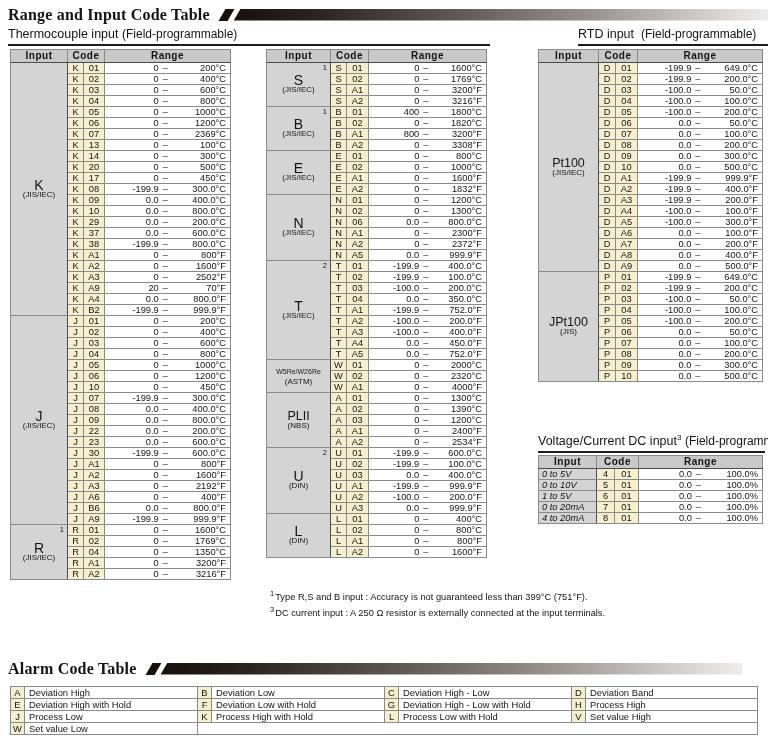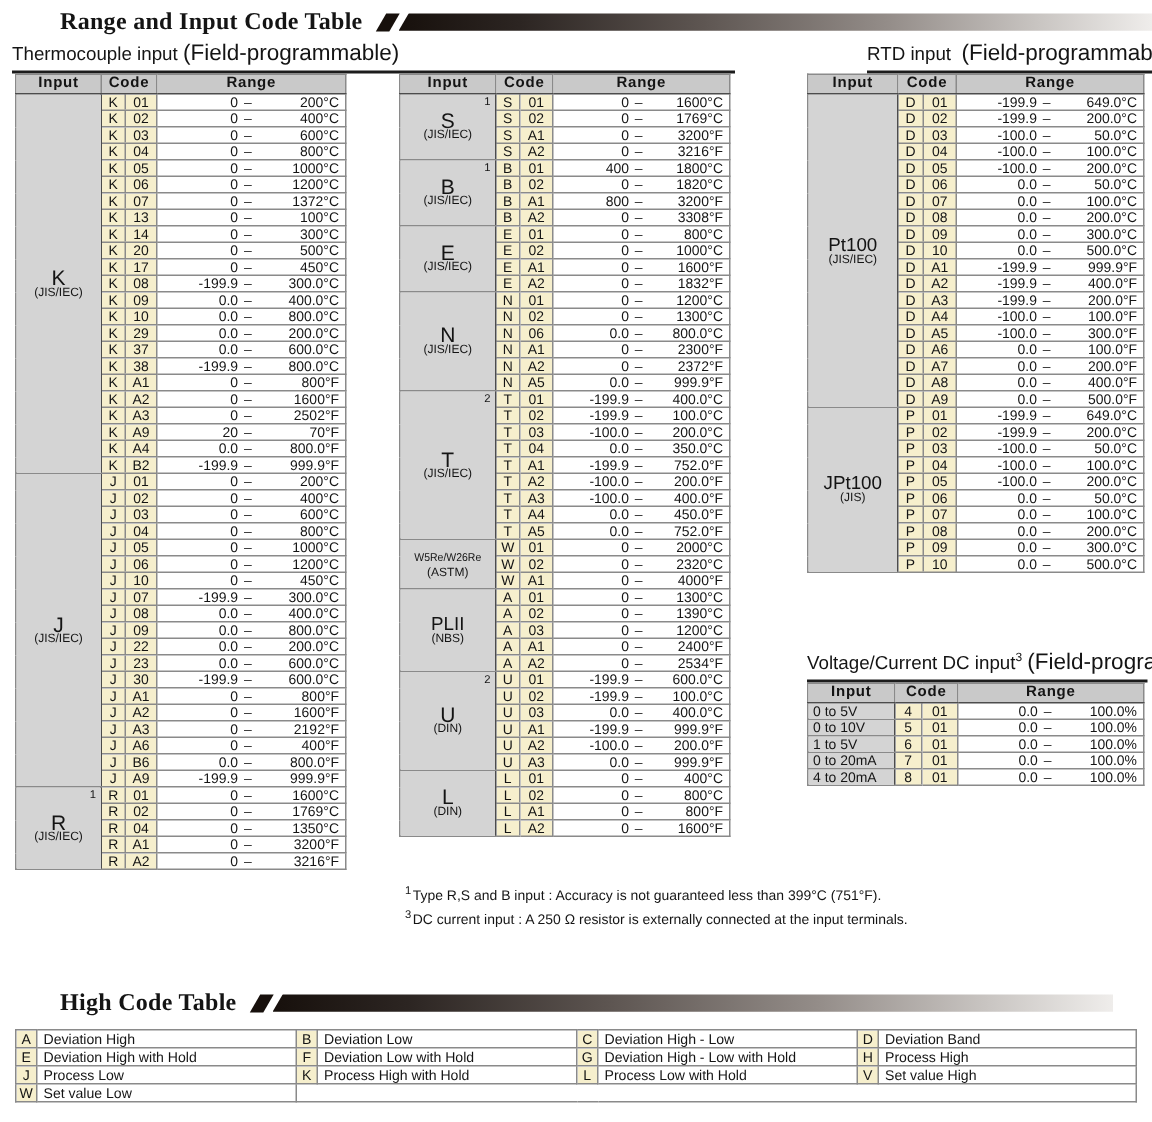--- a/index.html
+++ b/index.html
@@ -14,55 +14,55 @@
   html,body{margin:0;padding:0;}
   body{
     width:768px;height:748px;position:relative;background:#ffffff;
     font-family:"Liberation Sans",sans-serif;color:var(--ink);
     overflow:hidden;
   }
   
   .hdr-row{position:absolute;display:flex;align-items:center;height:19px;}
   .hdr-title{
     font-family:"Liberation Serif",serif;font-weight:bold;font-size:16px;
-    white-space:nowrap;letter-spacing:.2px;margin-left:32px;
+    white-space:nowrap;letter-spacing:.2px;
   }
   .hdr-chip{width:9px;height:12px;background:#17100c;transform:skewX(-30deg);margin-left:12px;flex:none;}
   .hdr-bar{
     height:12px;flex:1;margin-left:3px;
     background:linear-gradient(90deg,#17100c 0%,#2c2522 16%,#5d5551 40%,#948d89 65%,#c9c5c2 85%,#efedeb 100%);
     clip-path:polygon(7px 0,100% 0,100% 100%,0 100%);
   }
   
   .sec-label{
     position:absolute;font-size:12.5px;padding-bottom:3px;
     border-bottom:2px solid #1c1c1c;white-space:nowrap;
   }
-  .sec-label .sub{font-size:15px;}
+  .sec-label .sub{font-size:12px;}
   .sec-label .supref{font-size:8px;vertical-align:super;}
   
   .rtbl table{border-collapse:collapse;table-layout:fixed;width:100%;}
   .rtbl td,.rtbl th{
     border:1px solid var(--border-light);padding:0;height:10.6px;
     line-height:10px;font-size:9.3px;overflow:hidden;white-space:nowrap;
   }
   .rtbl table{border:1.5px solid var(--border-strong);}
   .rtbl thead th{
     background:var(--header-bg);font-weight:bold;font-size:10px;height:13px;
     border-bottom:1.5px solid var(--border-strong);letter-spacing:.5px;margin-left:45px;
   }
   .rtbl tr.sec-start td{border-top:1.4px solid var(--border-strong);}
   .input-cell{
     background:var(--input-bg);text-align:center;vertical-align:middle;
     position:relative;border-right:1.4px solid var(--border-strong) !important;
   }
   .input-name.big{font-size:14px;}
   .input-name.mid{font-size:12.5px;}
   .input-name.tiny{font-size:7.6px;transform:scaleX(.92);}
-  .input-name.plain{font-size:9.3px;text-align:left;padding-left:3px;}
+  .input-name.plain{font-size:9.3px;text-align:left;padding-left:3px;font-style:italic;}
   .input-cell.plaincell{text-align:left;}
   .input-sub{font-size:8px;line-height:9px;}
   .sec-sup{position:absolute;top:1px;right:3px;font-size:7.5px;line-height:7px;}
   .code-l{background:var(--code-bg);text-align:center;border-right:1px dotted #a39a6a !important;}
   .code-r{background:var(--code-bg);text-align:center;}
   .range-cell{background:#fff;}
   .range-wrap{display:flex;align-items:center;height:100%;}
   .range-lo{width:43%;text-align:right;}
   .range-dash{width:13px;text-align:center;color:#333;}
   .range-hi{flex:1;text-align:right;padding-right:4px;}
@@ -187,21 +187,21 @@
             </div>
           </td>
         </tr>
         <tr>
           <td class="code-l">K</td>
           <td class="code-r">07</td>
           <td class="range-cell">
             <div class="range-wrap">
               <span class="range-lo">0</span>
               <span class="range-dash">–</span>
-              <span class="range-hi">1372°C</span>
+              <span class="range-hi">2369°C</span>
             </div>
           </td>
         </tr>
         <tr>
           <td class="code-l">K</td>
           <td class="code-r">13</td>
           <td class="range-cell">
             <div class="range-wrap">
               <span class="range-lo">0</span>
               <span class="range-dash">–</span>
@@ -1639,21 +1639,21 @@
       </tbody>
     </table>
   </div>
 
 <div id="footnotes">
     <div class="fn-line"><span class="fn-sup">1</span><span>Type R,S and B input : Accuracy is not guaranteed less than 399°C (751°F).</span></div>
     <div class="fn-line"><span class="fn-sup">3</span><span>DC current input : A 250 Ω resistor is externally connected at the input terminals.</span></div>
   </div>
 
 <div class="hdr-row" style="left:8px;top:659px;width:734px;">
-  <span class="hdr-title">High Code Table</span>
+  <span class="hdr-title">Alarm Code Table</span>
   <span class="hdr-chip"></span>
   <span class="hdr-bar"></span>
 </div>
 <div id="alarm-table">
     <table>
       <colgroup>
         <col style="width: 14px;">
         <col style="width: 173px;">
         <col style="width: 14px;">
         <col style="width: 173px;">

